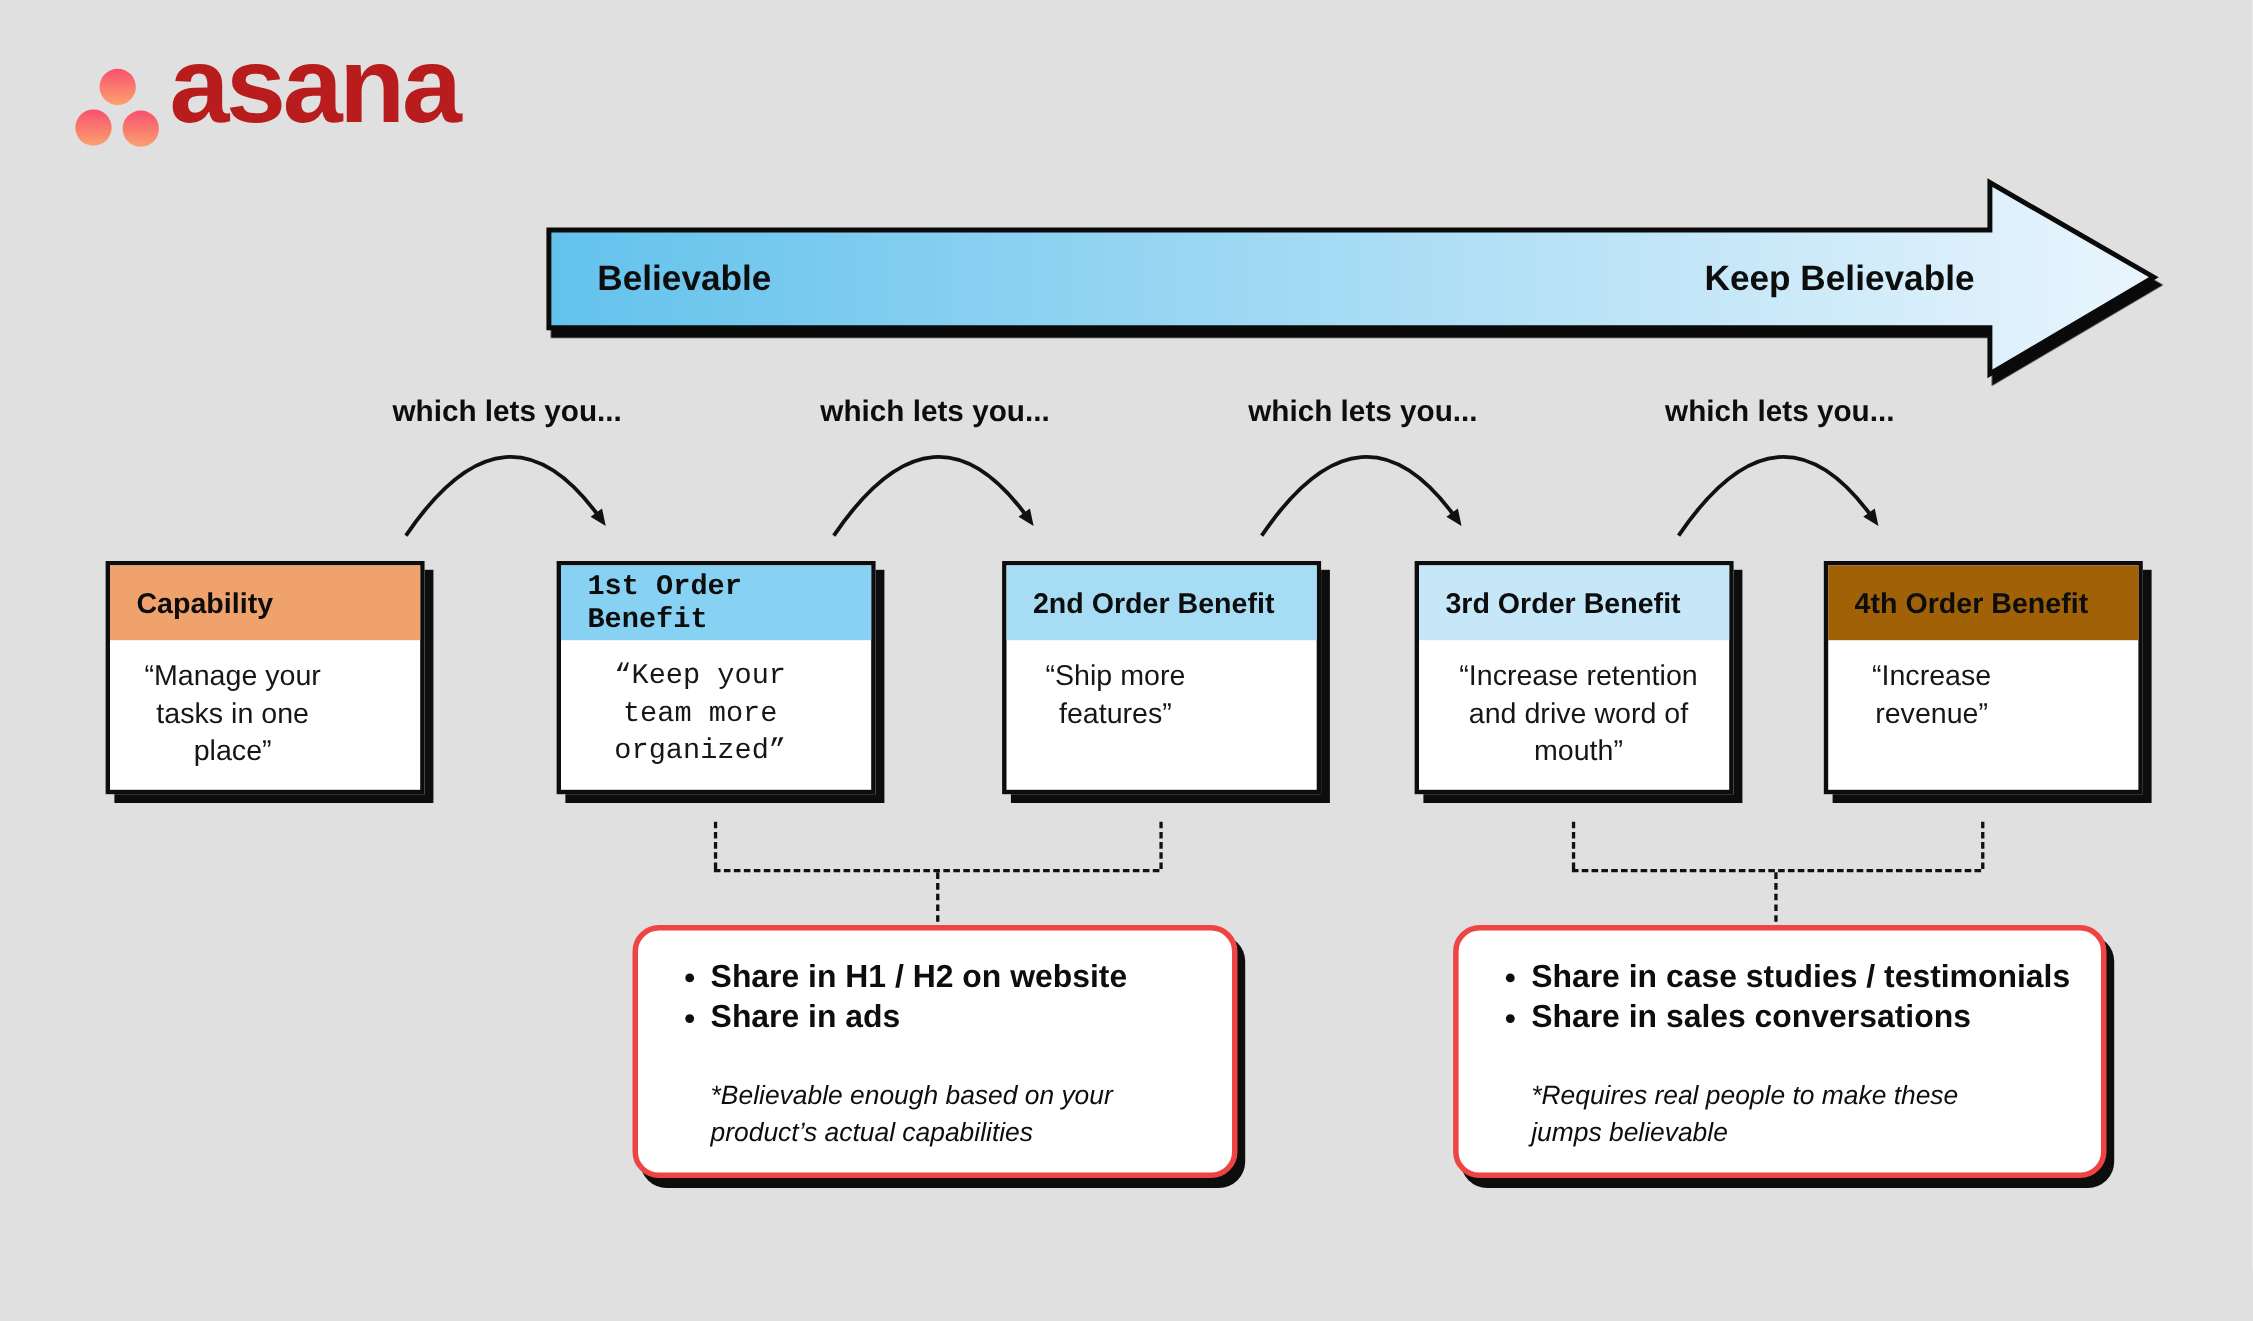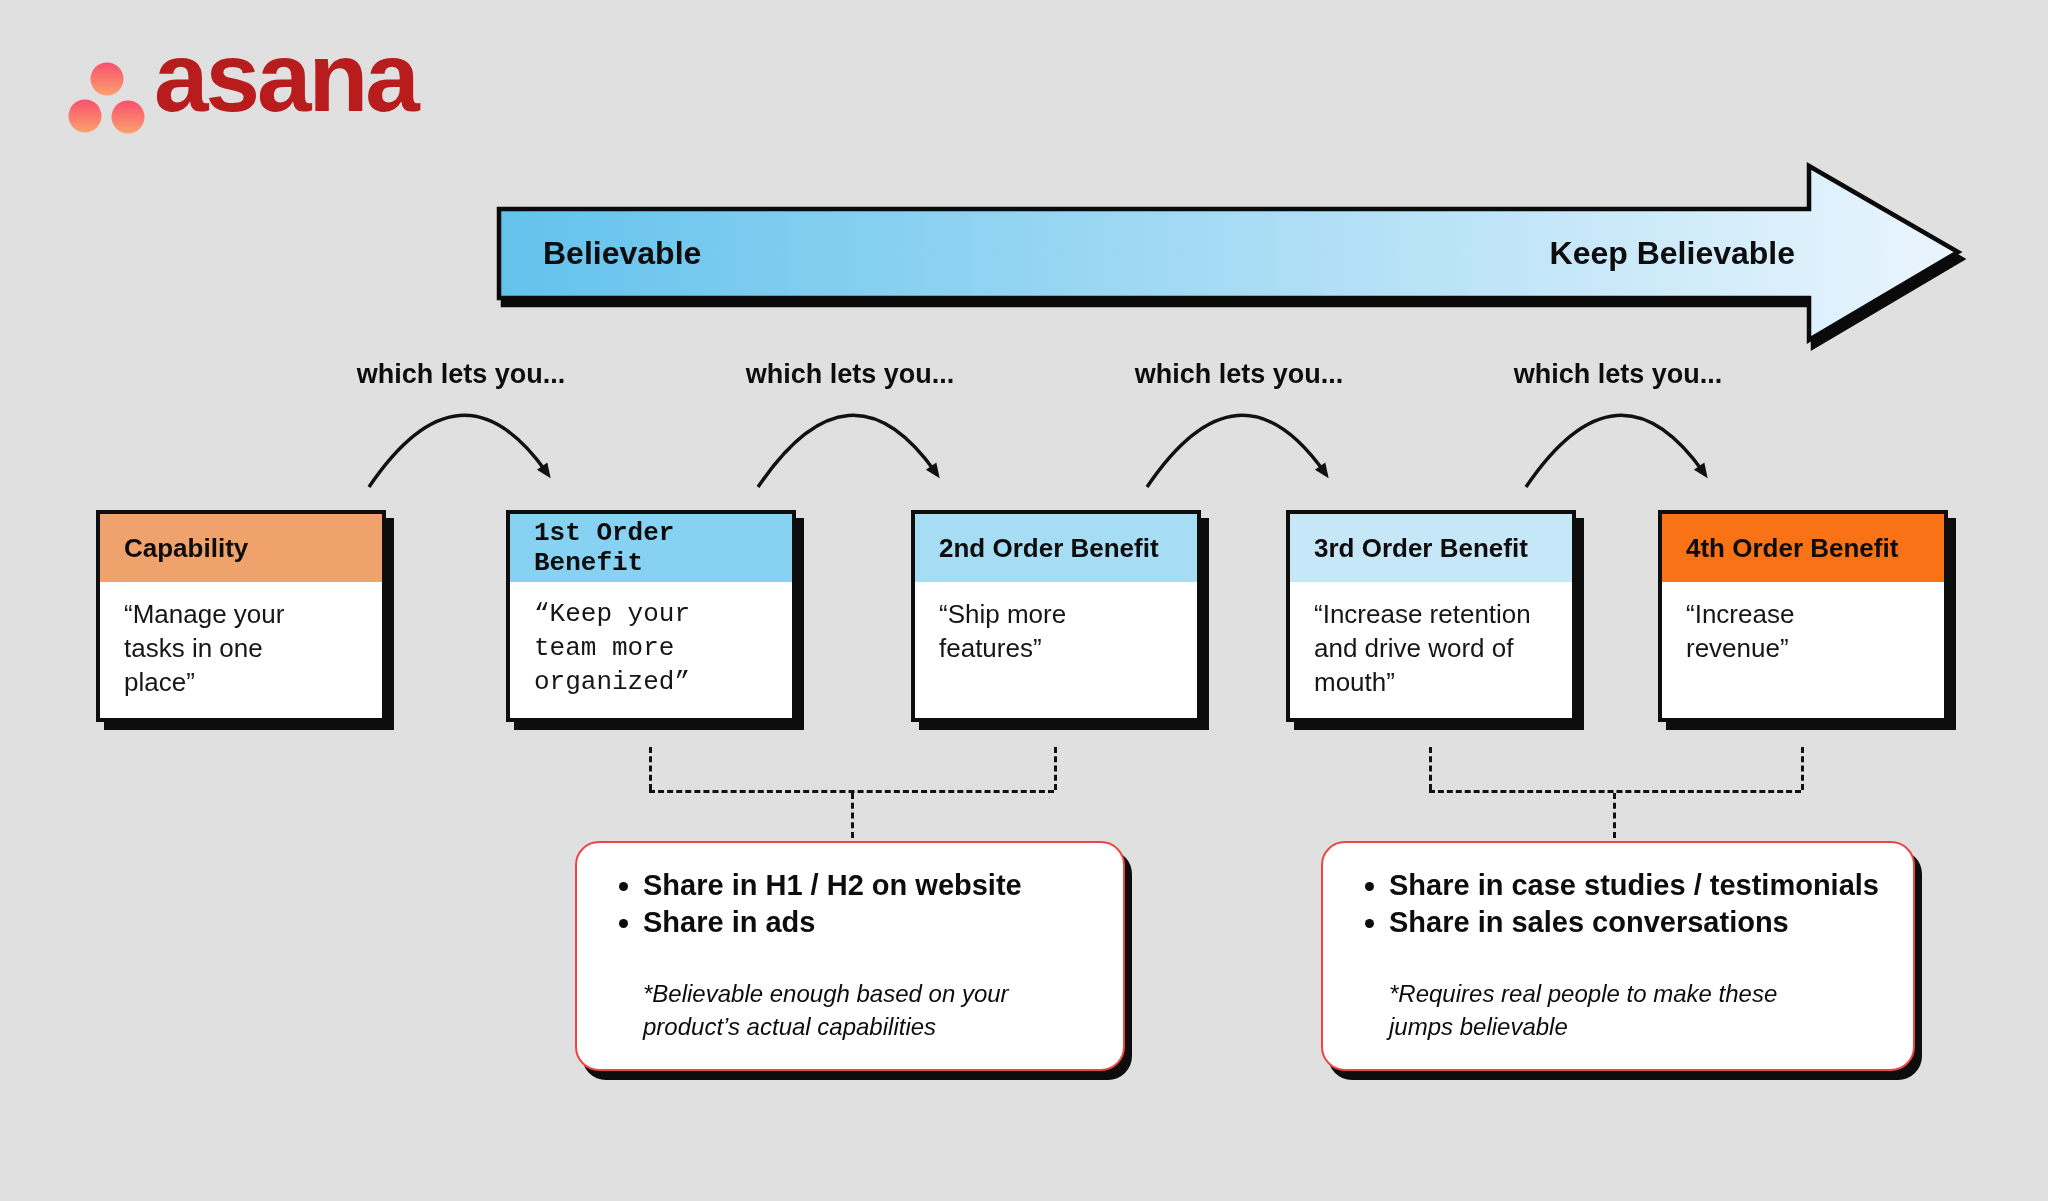--- a/index.html
+++ b/index.html
@@ -25,36 +25,36 @@
   .tl-1{left:461px;} .tl-2{left:850px;} .tl-3{left:1239px;} .tl-4{left:1618px;}
   .arc{position:absolute;top:403px;width:200px;height:100px;overflow:visible;}
   .arc-1{left:361px;} .arc-2{left:750px;} .arc-3{left:1139px;} .arc-4{left:1518px;}
 
   
   .card{position:absolute;top:510px;width:290px;height:212px;box-sizing:border-box;
         background:#fff;border:4px solid #0d0d0d;box-shadow:8px 8px 0 #0d0d0d;}
   .c1{left:96px;} .c2{left:506px;font-family:Liberation Mono, monospace;} .c3{left:911px;} .c4{left:1286px;} .c5{left:1658px;}
   .card-header{height:68px;display:flex;align-items:center;padding:0 16px 0 24px;}
   .card-title{font-size:26px;font-weight:bold;color:#0d0d0d;}
-  .card-quote{padding:15px 14px 0 24px;font-size:26px;line-height:34px;color:#161616;}
+  .card-quote{padding:15px 14px 0 24px;font-size:26px;line-height:34px;color:#161616;text-align:center;}
   .c1 .card-quote{max-width:175px;} .c2 .card-quote{max-width:205px;}
   .c3 .card-quote{max-width:150px;} .c4 .card-quote{max-width:242px;}
   .c5 .card-quote{max-width:140px;}
 
   
   .dash-v{position:absolute;width:0;border-left:3px dashed #111;}
   .dash-h{position:absolute;height:0;border-top:3px dashed #111;}
   .a-v1{left:649px;top:747px;height:43px;} .a-v2{left:1054px;top:747px;height:43px;}
   .a-h{left:649px;top:790px;width:405px;}  .a-drop{left:851px;top:793px;height:45px;}
   .b-v1{left:1429px;top:747px;height:43px;} .b-v2{left:1801px;top:747px;height:43px;}
   .b-h{left:1429px;top:790px;width:372px;}  .b-drop{left:1613px;top:793px;height:45px;}
 
   
   .callout{position:absolute;top:841px;height:230px;box-sizing:border-box;background:#fff;
-           border:2px solid #ef4444;border-radius:24px;box-shadow:7px 9px 0 #0d0d0d;
+           border:5px solid #ef4444;border-radius:24px;box-shadow:7px 9px 0 #0d0d0d;
            padding:24px 14px 0 36px;}
   .callout-1{left:575px;width:550px;}
   .callout-2{left:1321px;width:594px;}
   .callout ul{margin:0;padding-left:30px;list-style:disc outside;}
   .callout li{font-size:29px;font-weight:bold;line-height:37px;color:#0d0d0d;white-space:nowrap;}
   .callout .note{margin:36px 0 0 30px;font-size:24px;font-weight:normal;font-style:italic;
                  line-height:33px;color:#0d0d0d;}
   .callout-1 .note{max-width:390px;}
   .callout-2 .note{max-width:400px;}
 </style>
@@ -134,21 +134,21 @@
   </div>
 
   <div class="card c4">
     <div class="card-header" style="background-color: rgb(198, 231, 248);">
       <span class="card-title">3rd Order Benefit</span>
     </div>
     <div class="card-quote">“Increase retention and drive word of mouth”</div>
   </div>
 
   <div class="card c5">
-    <div class="card-header" style="background-color: #f97316;">
+    <div class="card-header" style="background-color: #a16207;">
       <span class="card-title">4th Order Benefit</span>
     </div>
     <div class="card-quote">“Increase revenue”</div>
   </div>
 
   <div class="dash-v a-v1"></div>
   <div class="dash-v a-v2"></div>
   <div class="dash-h a-h"></div>
   <div class="dash-v a-drop"></div>
   <div class="dash-v b-v1"></div>

